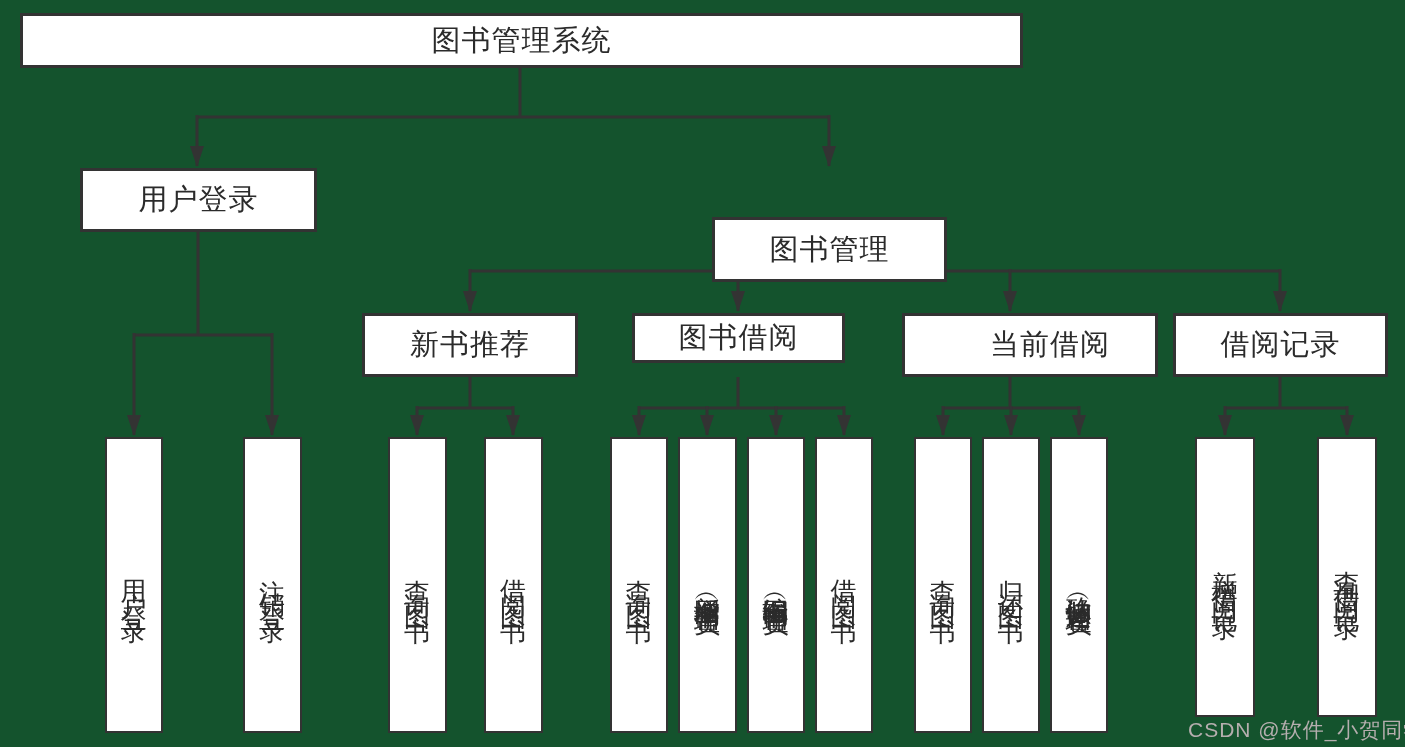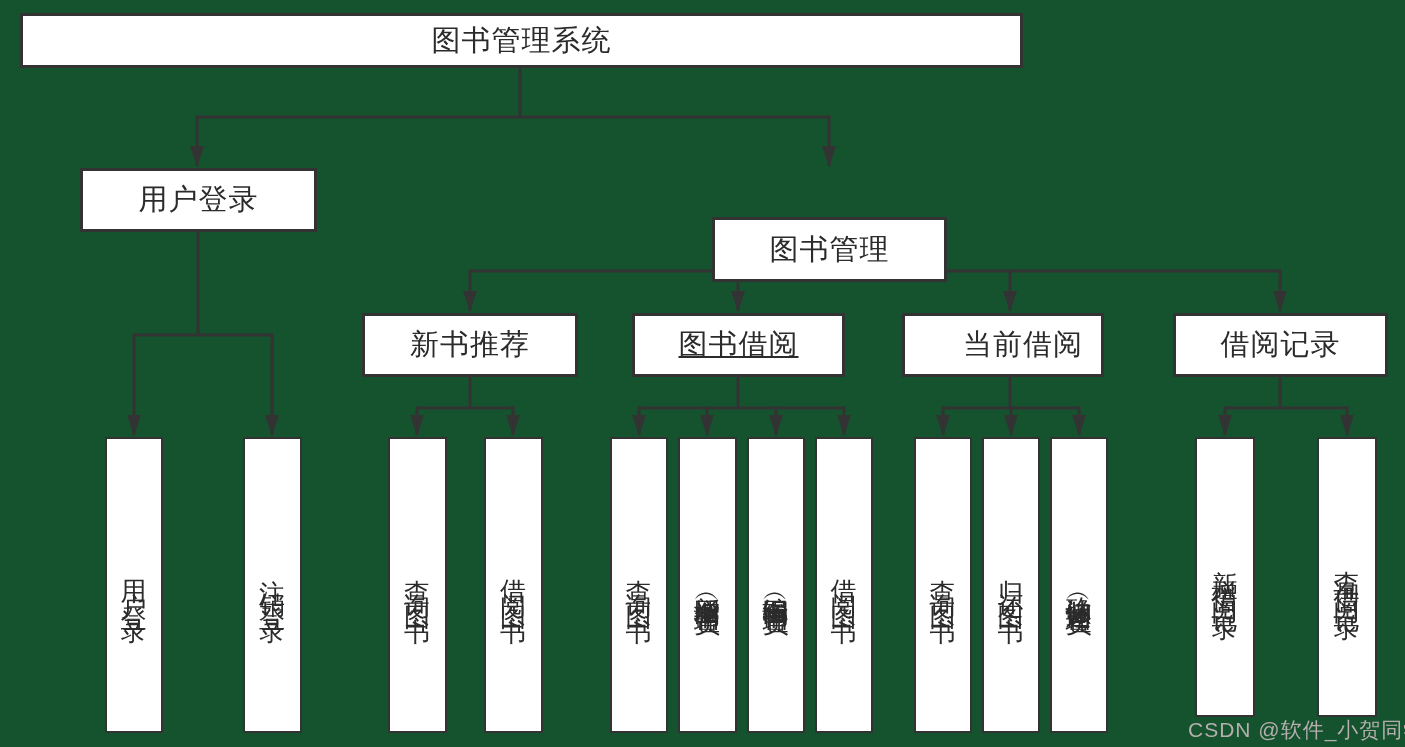--- a/index.html
+++ b/index.html
@@ -110,24 +110,24 @@
   <div class="node" style="left:80px; top:168px; width:237px; height:64px;">
     <span>用户登录</span>
   </div>
   <div class="node" style="left:712px; top:177px; width:235px; height:65px;margin-top:40px;">
     <span>图书管理</span>
   </div>
 
   <div class="node" style="left:362px; top:313px; width:216px; height:64px;">
     <span>新书推荐</span>
   </div>
-  <div class="node" style="left:632px; top:313px; width:213px; height:64px;text-decoration:underline;">
+  <div class="node" style="left:632px; top:313px; width:213px; height:50px;">
     <span>图书借阅</span>
   </div>
-  <div class="node" style="left:902px; top:313px; width:202px; height:64px;padding-left:40px;">
+  <div class="node" style="left:902px; top:313px; width:256px; height:64px;padding-left:40px;">
     <span>当前借阅</span>
   </div>
   <div class="node" style="left:1173px; top:313px; width:215px; height:64px;">
     <span>借阅记录</span>
   </div>
 
   <div class="vnode" style="left:105px; top:437px; width:58px; height:296px;">
     <span class="vtext vs4">用户登录</span>
   </div>
   <div class="vnode" style="left:243px; top:437px; width:59px; height:296px;">

